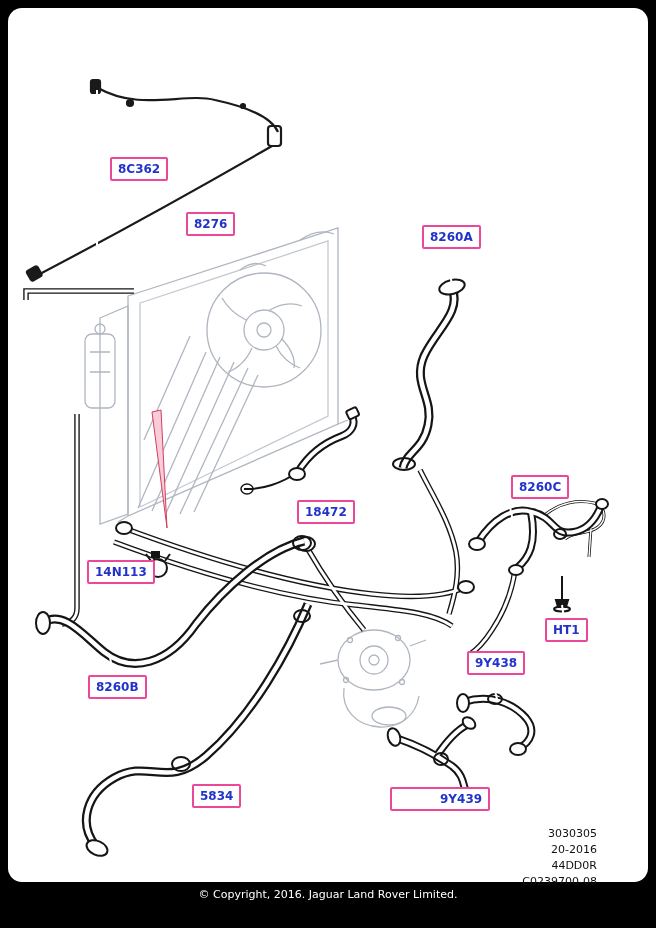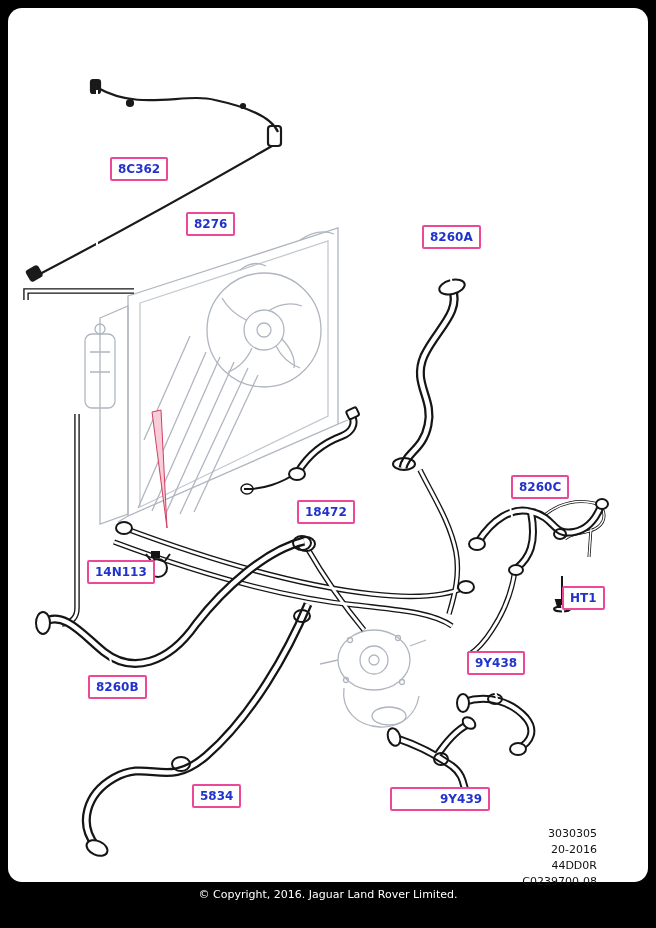--- a/index.html
+++ b/index.html
@@ -200,21 +200,21 @@
     <path d="M212,784 L214,761"></path>
   </g>
 </svg>
 
 <div class="label" style="left:110px;top:157px;">8C362</div>
 <div class="label" style="left:186px;top:212px;">8276</div>
 <div class="label" style="left:422px;top:225px;">8260A</div>
 <div class="label" style="left:297px;top:500px;">18472</div>
 <div class="label" style="left:511px;top:475px;">8260C</div>
 <div class="label" style="left:87px;top:552px;margin-top:8px;">14N113</div>
-<div class="label" style="left:545px;top:586px;margin-left:17px;">HT1</div>
+<div class="label" style="left:545px;top:618px;">HT1</div>
 <div class="label" style="left:467px;top:651px;text-align:right;">9Y438</div>
 <div class="label" style="left:88px;top:675px;">8260B</div>
 <div class="label" style="left:390px;top:787px;padding-left:48px;">9Y439</div>
 <div class="label" style="left:192px;top:784px;">5834</div>
 
 <div class="plate">
   <div>3030305</div>
   <div>20-2016</div>
   <div>44DD0R</div>
   <div>C0239700-08</div>

